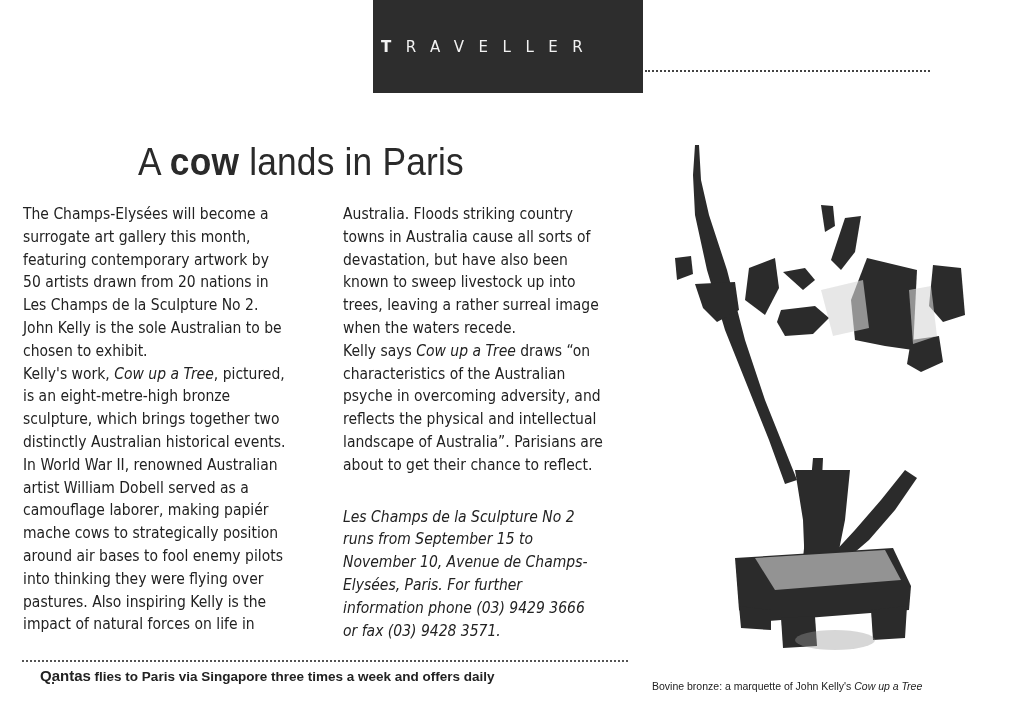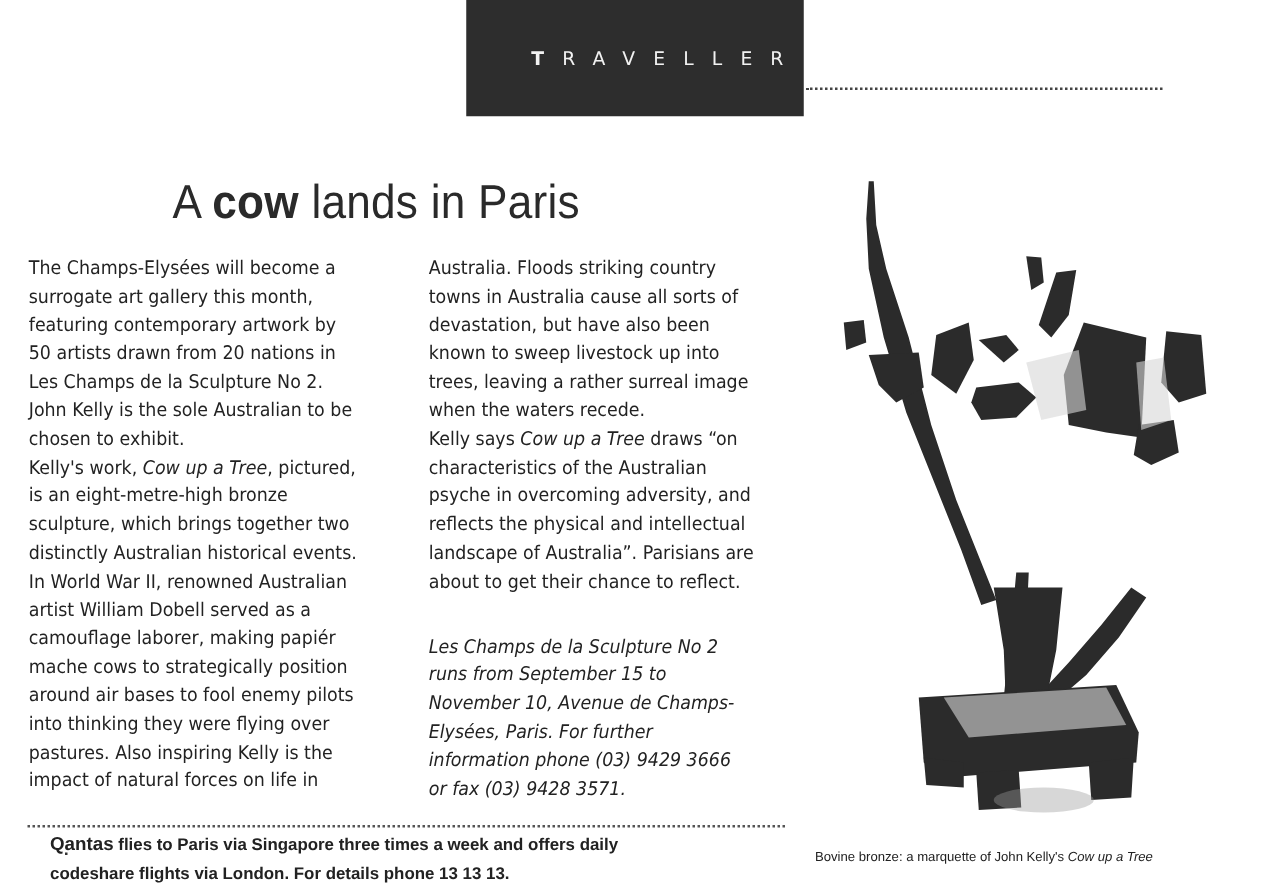--- a/index.html
+++ b/index.html
@@ -10,21 +10,20 @@
       color: #1e1e1e;
     }
     .section-header {
       position: absolute; left: 373px; top: 0; width: 270px; height: 93px;
       background: #2d2d2d;
     }
     .section-label {
       position: absolute; left: 8px; top: 38px;
       color: #f2f2f2; font-size: 15px; letter-spacing: 14.5px;
       font-family: "DejaVu Sans", sans-serif;
-      margin-left: 44px;
     }
     .section-label::first-letter { font-weight: bold; }
     .header-rule {
       position: absolute; left: 645px; top: 70px; width: 285px; height: 0;
       border-top: 2px dotted #444;
     }
     .headline {
       position: absolute; left: 138px; top: 141px; margin: 0;
       font-size: 38px; font-weight: normal; color: #2a2a2a;
       font-family: "Liberation Sans", sans-serif; letter-spacing: 0.2px;
@@ -116,21 +115,20 @@
     <p>Elysées, Paris. For further</p>
     <p>information phone (03) 9429 3666</p>
     <p>or fax (03) 9428 3571.</p>
   </div>
 </div>
 
 <div class="footer-rule"></div>
 <div class="footer-dot"></div>
 <div class="footer-note">
   <div><span class="brand">Qantas</span><span> flies to Paris via Singapore three times a week and offers daily</span></div>
-  <div>codeshare flights via London. For details phone 13 13 13.</div>
 </div>
 
 <svg class="photo" viewBox="0 0 330 525" xmlns="http://www.w3.org/2000/svg">
   <g fill="#2b2b2b" stroke="none">
 
     <path d="M50 5 L54 5 L56 40 L64 75 L82 130 L100 200 L120 260 L140 310 L152 340 L140 344 L124 300 L104 250 L80 190 L62 130 L50 75 L48 35 Z"></path>
 
     <path d="M168 318 L178 318 L176 360 L172 400 L166 420 L158 418 L162 380 L166 340 Z"></path>
 
     <path d="M260 330 L272 338 L250 370 L224 400 L196 424 L186 416 L210 390 L236 360 Z"></path>

